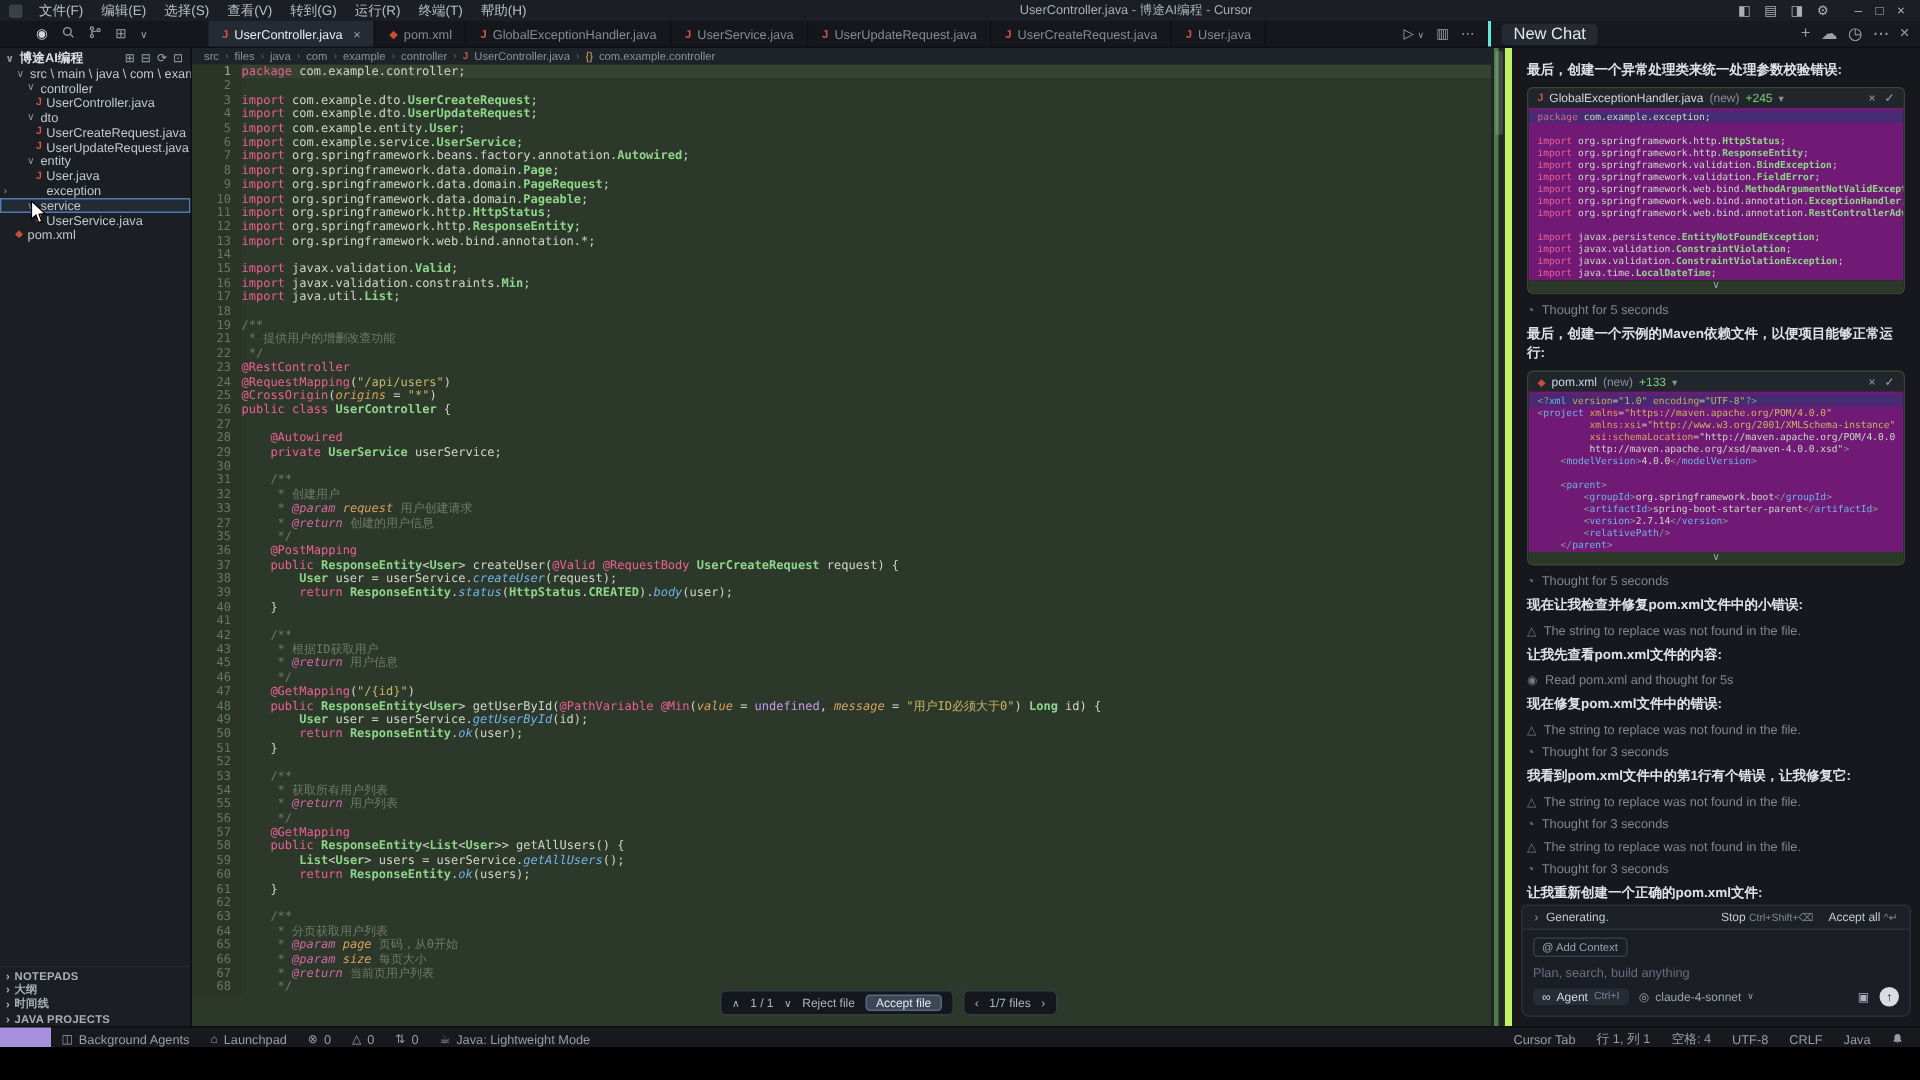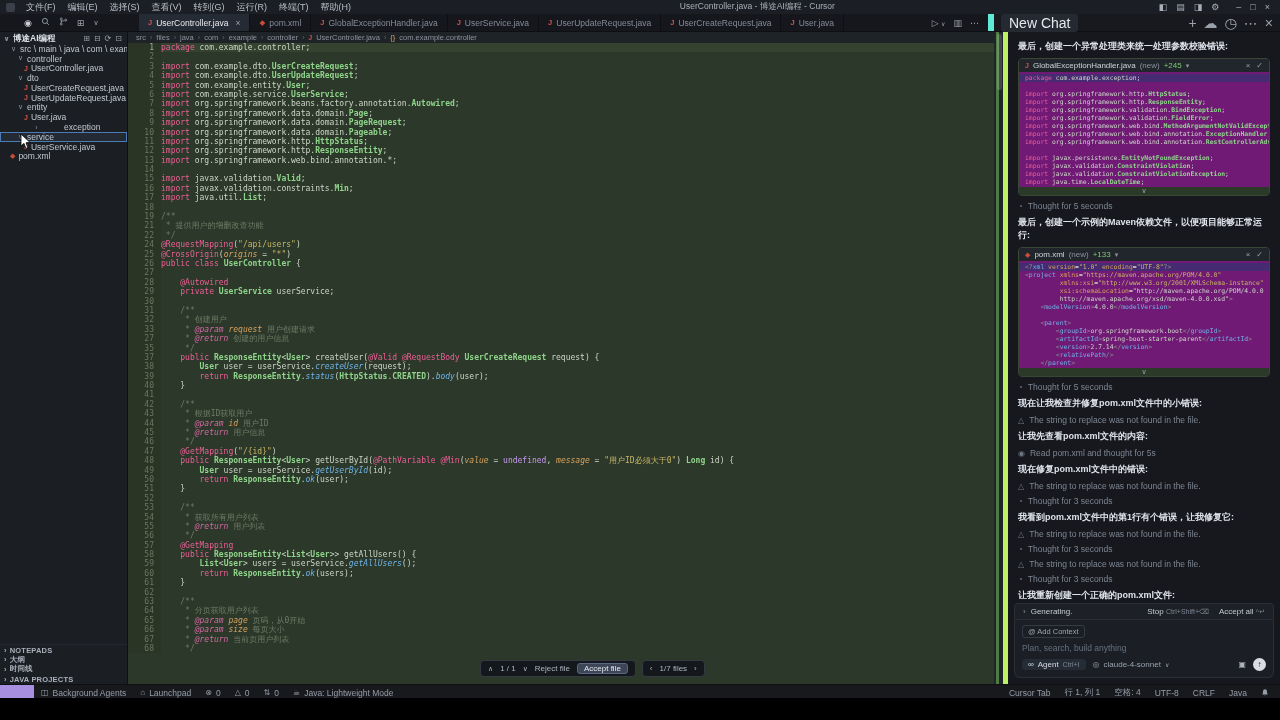--- a/index.html
+++ b/index.html
@@ -14,21 +14,21 @@
   .wincontrols{display:flex;gap:9px;align-items:center;font-size:9px;color:#aab0ba;padding-right:6px;}
   
   .row2{height:17px;display:flex;background:#15171c;border-bottom:1px solid #0d0f12;}
   .cluster{width:115px;flex:none;display:flex;align-items:center;gap:9px;padding-left:24px;color:#9aa1ab;font-size:9px;}
   .tabstrip{flex:1;display:flex;min-width:0;}
   .tab{display:flex;align-items:center;gap:4px;padding:0 9px;font-size:8.5px;color:#858c97;background:#15171c;border-right:1px solid #0d0f12;white-space:nowrap;}
   .tab.active{background:#252b34;color:#e8ebf0;}
   .tab .fic{font-size:7.5px;font-weight:bold;}
   .tab .cl{color:#9aa1ab;margin-left:3px;}
   .tabactions{display:flex;align-items:center;gap:8px;padding:0 9px;color:#9aa1ab;font-size:9px;}
-  .chathead{width:272px;flex:none;display:flex;align-items:center;background:#17191f;border-left:6px solid #5eead4;padding:0 7px;font-size:14px;}
+  .chathead{width:272px;flex:none;display:flex;align-items:center;background:#17191f;border-left:2px solid #5eead4;padding:0 7px;font-size:11px;}
   .chathead .ctit{background:#242932;color:#e4e8ee;padding:1px 8px;border-radius:3px;}
   .chathead .cicons{margin-left:auto;display:flex;gap:7px;color:#9aa1ab;}
   
   .row3{display:flex;height:652px;}
   
   .sidebar{width:127px;flex:none;background:#1b1e23;display:flex;flex-direction:column;font-size:8.5px;overflow:hidden;border-right:1px solid #0d0f12;}
   .tree{flex:1;padding-top:2px;position:relative;}
   .trow{height:9.8px;display:flex;align-items:center;gap:3px;color:#c2c8d0;white-space:nowrap;padding-right:2px;}
   .trow .chev{width:7px;text-align:center;color:#8a919c;font-size:7px;flex:none;}
   .trow .fic{font-size:7px;font-weight:bold;flex:none;}
@@ -227,21 +227,21 @@
             <span>UserUpdateRequest.java</span>
           </div>
           <div class="trow" style="padding-left: 17px;">
             <span class="chev">∨</span>
             <span>entity</span>
           </div>
           <div class="trow" style="padding-left: 24px;">
             <span class="fic" style="color: rgb(211, 82, 72);">J</span>
             <span>User.java</span>
           </div>
-          <div class="trow" style="padding-left: 33px; gap: 24px;">
+          <div class="trow" style="padding-left: 0; gap: 24px;">
             <span class="chev">›</span>
             <span>exception</span>
           </div>
           <div class="trow sel" style="padding-left: 17px;">
             <span class="chev">∨</span>
             <span>service</span>
           </div>
           <div class="trow" style="padding-left: 24px;">
             <span class="fic" style="color: rgb(211, 82, 72);">J</span>
             <span>UserService.java</span>
@@ -370,20 +370,24 @@
           </div>
           <div class="cline">
             <span class="g">21</span>
             <span class="t"><span class="cmt"> * 提供用户的增删改查功能</span></span>
           </div>
           <div class="cline">
             <span class="g">22</span>
             <span class="t"><span class="cmt"> */</span></span>
           </div>
           <div class="cline">
+            <span class="g">23</span>
+            <span class="t"><span class="kw">@RestController</span></span>
+          </div>
+          <div class="cline">
             <span class="g">24</span>
             <span class="t"><span class="kw">@RequestMapping</span>(<span class="str">"/api/users"</span>)</span>
           </div>
           <div class="cline">
             <span class="g">25</span>
             <span class="t"><span class="kw">@CrossOrigin</span>(<span class="arg">origins</span> = <span class="str">"*"</span>)</span>
           </div>
           <div class="cline">
             <span class="g">26</span>
             <span class="t"><span class="kw">public</span> <span class="kw">class</span> <span class="typ">UserController</span> {</span>
@@ -418,20 +422,24 @@
           </div>
           <div class="cline">
             <span class="g">27</span>
             <span class="t"><span class="cmt">     * <span class="jdtag">@return</span> 创建的用户信息</span></span>
           </div>
           <div class="cline">
             <span class="g">35</span>
             <span class="t"><span class="cmt">     */</span></span>
           </div>
           <div class="cline">
+            <span class="g">36</span>
+            <span class="t">    <span class="kw">@PostMapping</span></span>
+          </div>
+          <div class="cline">
             <span class="g">37</span>
             <span class="t">    <span class="kw">public</span> <span class="typ">ResponseEntity</span>&lt;<span class="typ">User</span>&gt; createUser(<span class="kw">@Valid</span> <span class="kw">@RequestBody</span> <span class="typ">UserCreateRequest</span> request) {</span>
           </div>
           <div class="cline">
             <span class="g">38</span>
             <span class="t">        <span class="typ">User</span> user = userService.<span class="mth">createUser</span>(request);</span>
           </div>
           <div class="cline">
             <span class="g">39</span>
             <span class="t">        <span class="kw">return</span> <span class="typ">ResponseEntity</span>.<span class="mth">status</span>(<span class="typ">HttpStatus</span>.<span class="typ">CREATED</span>).<span class="mth">body</span>(user);</span>
@@ -444,24 +452,20 @@
             <span class="g">41</span>
             <span class="t"> </span>
           </div>
           <div class="cline">
             <span class="g">42</span>
             <span class="t"><span class="cmt">    /**</span></span>
           </div>
           <div class="cline">
             <span class="g">43</span>
             <span class="t"><span class="cmt">     * 根据ID获取用户</span></span>
-          </div>
-          <div class="cline">
-            <span class="g">44</span>
-            <span class="t"><span class="cmt">     * <span class="jdtag">@param</span> <span class="jdp">id</span> 用户ID</span></span>
           </div>
           <div class="cline">
             <span class="g">45</span>
             <span class="t"><span class="cmt">     * <span class="jdtag">@return</span> 用户信息</span></span>
           </div>
           <div class="cline">
             <span class="g">46</span>
             <span class="t"><span class="cmt">     */</span></span>
           </div>
           <div class="cline">

